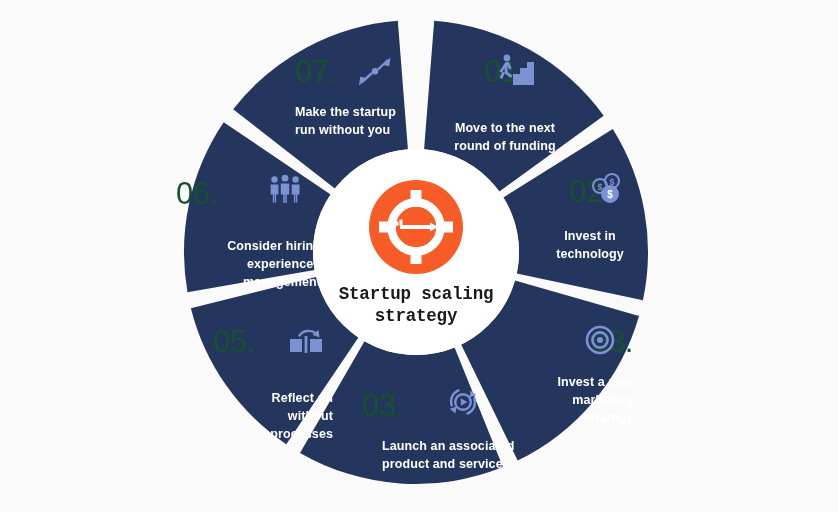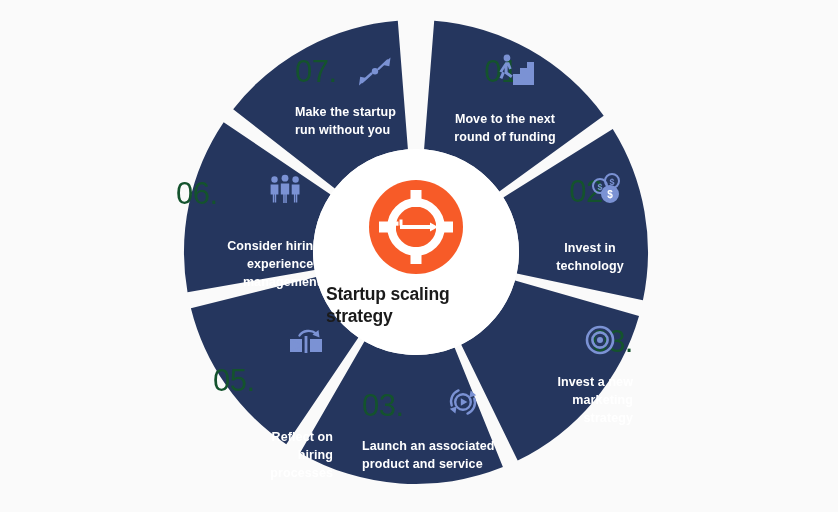--- a/index.html
+++ b/index.html
@@ -29,26 +29,27 @@
     font-size:12.5px;
     font-weight:bold;
     line-height:1.45;
     color:#ffffff;
     letter-spacing:0.1px;
   }
   .seg-icon{position:absolute;}
 
   .hub-title{
     position:absolute;
-    text-align:left;
+    text-align:center;
     color:#1a1a1a;
     font-size:17.5px;
     font-weight:bold;
     line-height:1.25;
     letter-spacing:-0.2px;
+    font-family:Liberation Mono, monospace;
   }
 </style>
 </head>
 <body style="background: rgb(250, 250, 250);">
 
 <div id="stage">
 
   <svg id="wheel" viewBox="0 0 838 512">
     <g id="segments-group">
         <path d="M 434.20251020886 20.7151785739143 A 232 232 0 0 1 603.6919426949878 115.63382146814624 L 499.3287504206196 191.45811901387526 A 103 103 0 0 0 424.08128685996803 149.31751462548783 Z" fill="#25365e"></path>
@@ -79,39 +80,39 @@
     </g>
   </svg>
 
   <div class="hub-title" style="left:326px;top:284px;width:180px;">
     <div>Startup scaling</div>
     <div>strategy</div>
   </div>
 
   <div class="seg-label" style="left:440px;top:56px;width:130px;text-align:center;">
     <div class="seg-num">01.</div>
-    <div class="seg-text" style="margin-top:23px;">
+    <div class="seg-text" style="margin-top:32px;">
       <div>Move to the next</div>
       <div>round of funding</div>
     </div>
   </div>
   <svg class="seg-icon" style="left:494px;top:52px;" width="40" height="36" viewBox="0 0 40 36">
     <g fill="#7b92d4">
       <rect x="19" y="22" width="7" height="11"></rect>
       <rect x="26" y="16" width="7" height="17"></rect>
       <rect x="33" y="10" width="7" height="23"></rect>
       <circle cx="13" cy="6" r="3.4"></circle>
       <path d="M11.4,10.2 L15.2,10.2 L17.6,16.5 L15.2,17.6 L13.6,13.8 L13.6,20 L18.6,23.6 L17.0,26.0 L10.6,21.6 L10.6,16.0 L8.2,20.6 L5.4,19.4 Z"></path>
       <path d="M10.9,20.8 L8.3,26.9 L5.6,25.8 L8.2,19.7 Z"></path>
     </g>
   </svg>
 
   <div class="seg-label" style="left:530px;top:176px;width:120px;text-align:center;">
     <div class="seg-num">02.</div>
-    <div class="seg-text" style="margin-top:32px;">
+    <div class="seg-text" style="margin-top:20px;">
       <div>Invest in</div>
       <div>technology</div>
     </div>
   </div>
   <svg class="seg-icon" style="left:590px;top:172px;" width="34" height="34" viewBox="0 0 34 34">
     <g fill="none" stroke="#7b92d4" stroke-width="2">
       <circle cx="22" cy="9" r="7"></circle>
       <circle cx="10" cy="14" r="7"></circle>
       <circle cx="20" cy="22" r="8" fill="#7b92d4" stroke="#7b92d4"></circle>
     </g>
@@ -131,43 +132,43 @@
     </div>
   </div>
   <svg class="seg-icon" style="left:585px;top:325px;" width="30" height="30" viewBox="0 0 30 30">
     <circle cx="15" cy="15" r="13" fill="none" stroke="#7b92d4" stroke-width="2.6"></circle>
     <circle cx="15" cy="15" r="7.6" fill="none" stroke="#7b92d4" stroke-width="2.6"></circle>
     <circle cx="15" cy="15" r="3" fill="#7b92d4"></circle>
   </svg>
 
   <div class="seg-label" style="left:362px;top:390px;width:170px;text-align:left;">
     <div class="seg-num">03.</div>
-    <div class="seg-text" style="margin-top:16px;">
+    <div class="seg-text" style="margin-top:16px;margin-left:20px;">
       <div>Launch an associated</div>
       <div>product and service</div>
     </div>
   </div>
   <svg class="seg-icon" style="left:446px;top:385px;" width="34" height="34" viewBox="0 0 34 34">
     <g fill="none" stroke="#7b92d4" stroke-width="2.4" stroke-linecap="round">
       <path d="M28.3,13.6 A12,12 0 0 1 21.5,28.6"></path>
       <path d="M5.7,20.4 A12,12 0 0 1 12.5,5.4"></path>
     </g>
     <g fill="#7b92d4">
       <polygon points="24.6,5.6 30.2,10.2 23.4,12.4"></polygon>
       <polygon points="9.4,28.4 3.8,23.8 10.6,21.6"></polygon>
     </g>
     <circle cx="17" cy="17" r="7.8" fill="none" stroke="#7b92d4" stroke-width="2.4"></circle>
     <polygon points="14.8,13.2 21.4,17 14.8,20.8" fill="#7b92d4"></polygon>
   </svg>
 
   <div class="seg-label" style="left:213px;top:326px;width:120px;text-align:right;">
-    <div class="seg-num" style="text-align:left;margin-top:39px;">05.</div>
+    <div class="seg-num" style="text-align:left;">05.</div>
     <div class="seg-text" style="margin-top:32px;">
       <div>Reflect on</div>
-      <div>hiring</div>
+      <div>without</div>
       <div>processes</div>
     </div>
   </div>
   <svg class="seg-icon" style="left:288px;top:328px;" width="36" height="28" viewBox="0 0 36 28">
     <g fill="#7b92d4">
       <polygon points="2,11 14,11 14,24 2,24"></polygon>
       <polygon points="2,11 14,17.5 2,24"></polygon>
       <rect x="16.6" y="8" width="2.8" height="17"></rect>
       <polygon points="34,11 22,11 22,24 34,24"></polygon>
     </g>

